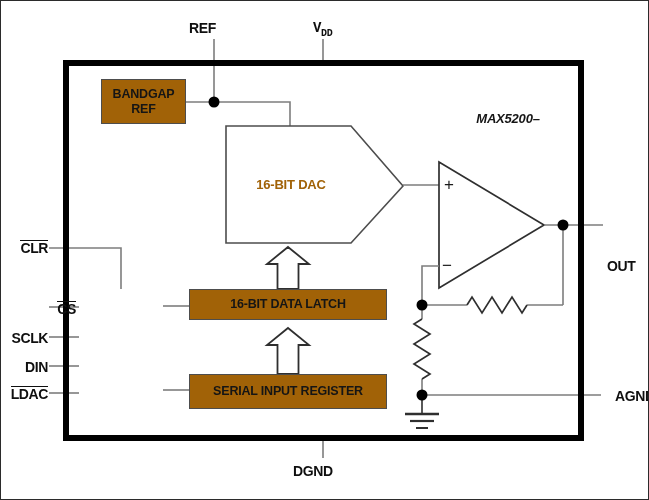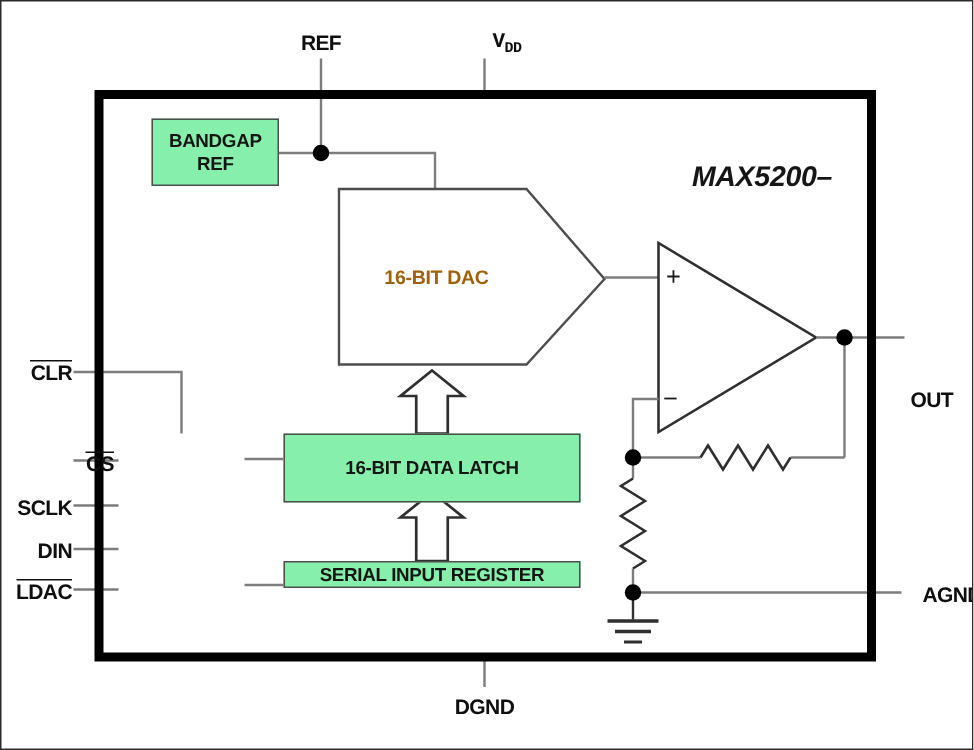--- a/index.html
+++ b/index.html
@@ -9,36 +9,36 @@
     border:1px solid #2b2b2b; overflow:hidden;
     font-family:"Liberation Sans", sans-serif;
     color:#111;
   }
   #wires { position:absolute; left:0; top:0; width:649px; height:500px; }
   .chip-border {
     position:absolute; left:62px; top:59px; width:521px; height:381px;
     border:6px solid #000; box-sizing:border-box; pointer-events:none;
   }
   .block {
-    position:absolute; background:#86efac; border:1.6px solid #4d4d4d;
+    position:absolute; background:#a16207; border:1.6px solid #4d4d4d;
     box-sizing:border-box; display:flex; align-items:center; justify-content:center;
     text-align:center; font-weight:700; font-size:12.5px; line-height:15px;
     letter-spacing:-0.2px; color:#151515;
   }
   .freelabel {
     position:absolute; font-weight:700; font-size:14px; line-height:16px;
     letter-spacing:-0.4px; color:#0f0f0f; white-space:nowrap;
   }
   .pin-left { left:0; width:47px; text-align:right; }
   .ov { display:inline-block; border-top:1.4px solid #0f0f0f; line-height:14px; }
-  .center { text-align:center; }
+  .center { }
   sub { font-size:10px; letter-spacing:-0.3px; }
   .partnum {
     position:absolute; left:455px; top:110px; width:104px; text-align:center;
-    font-style:italic; font-weight:700; font-size:19px; line-height:16px;
+    font-style:italic; font-weight:700; font-size:13px; line-height:16px;
     letter-spacing:-0.2px; color:#151515;
   }
   .dac-label {
     position:absolute; left:228px; top:176px; width:124px; text-align:center;
     font-weight:700; font-size:13px; letter-spacing:-0.2px; color:#a16207;
   }
   .opamp-sign { position:absolute; font-weight:400; font-size:17px; line-height:17px; color:#1a1a1a; }
 </style>
 </head>
 <body>
@@ -111,25 +111,25 @@
       <circle cx="421" cy="304" r="5.5"></circle>
       <circle cx="421" cy="394" r="5.5"></circle>
     </g>
   </svg>
 
   <div class="block" style="left:100px; top:78px; width:85px; height:45px;">
     <span>BANDGAP REF</span>
   </div>
 
 
-  <div class="block" style="left:188px; top:288px; width:198px; height:46px;">
+  <div class="block" style="left:188px; top:288px; width:198px; height:31px;">
     <span>16-BIT DATA LATCH</span>
   </div>
 
-  <div class="block" style="left:188px; top:373px; width:198px; height:18px;">
+  <div class="block" style="left:188px; top:373px; width:198px; height:35px;">
     <span>SERIAL INPUT REGISTER</span>
   </div>
 
   <div class="dac-label">16-BIT DAC</div>
 
   <div class="partnum">
     <div>MAX5200–</div>
   </div>
 
   <div class="opamp-sign" style="left:443px; top:175px;">+</div>

